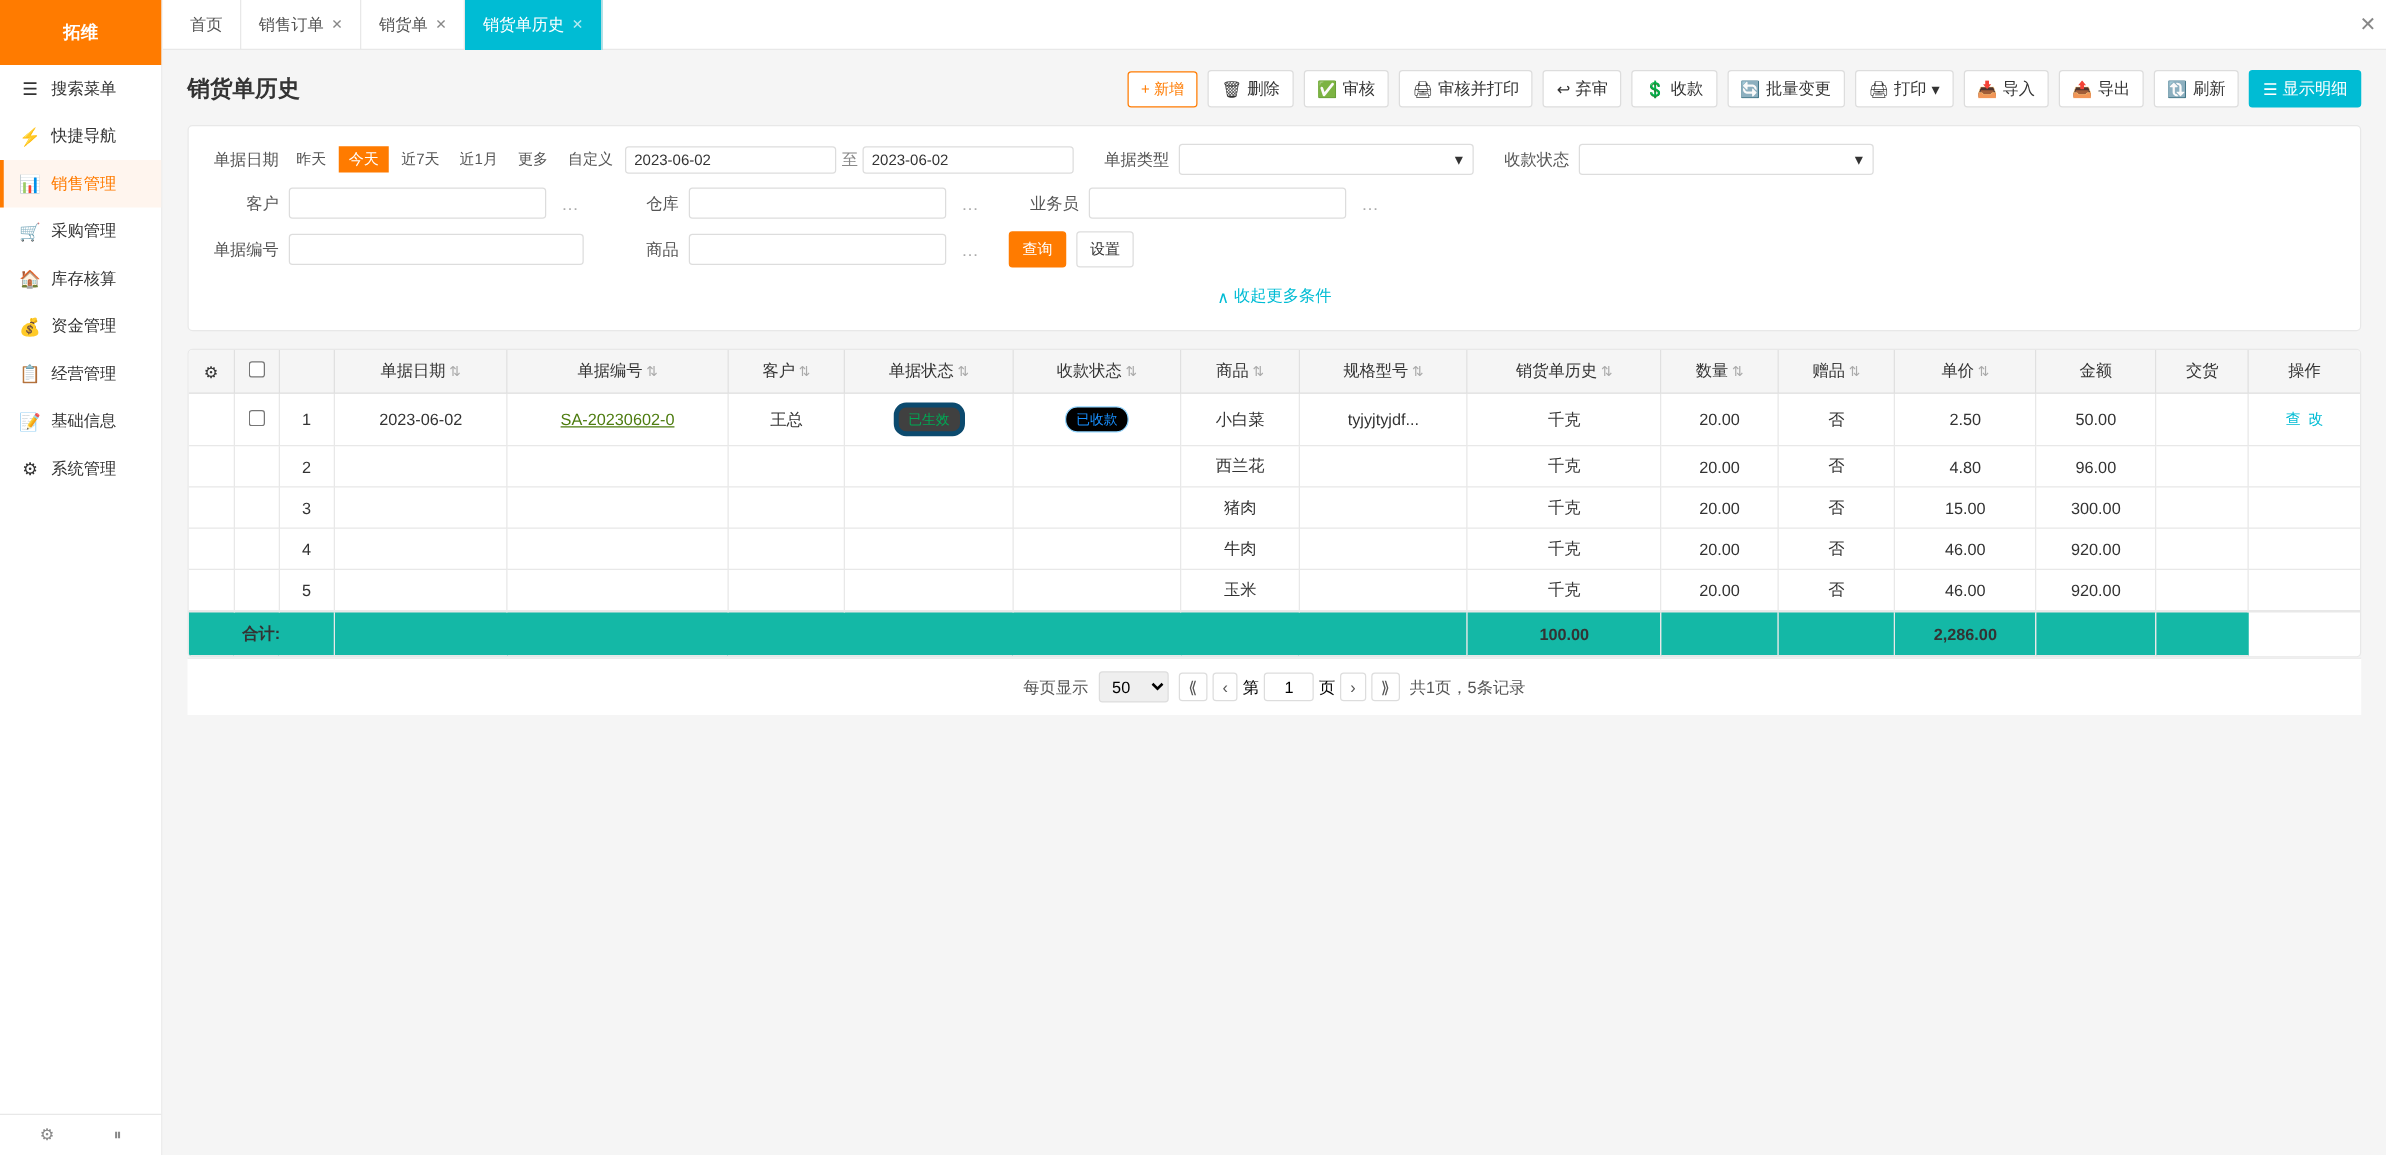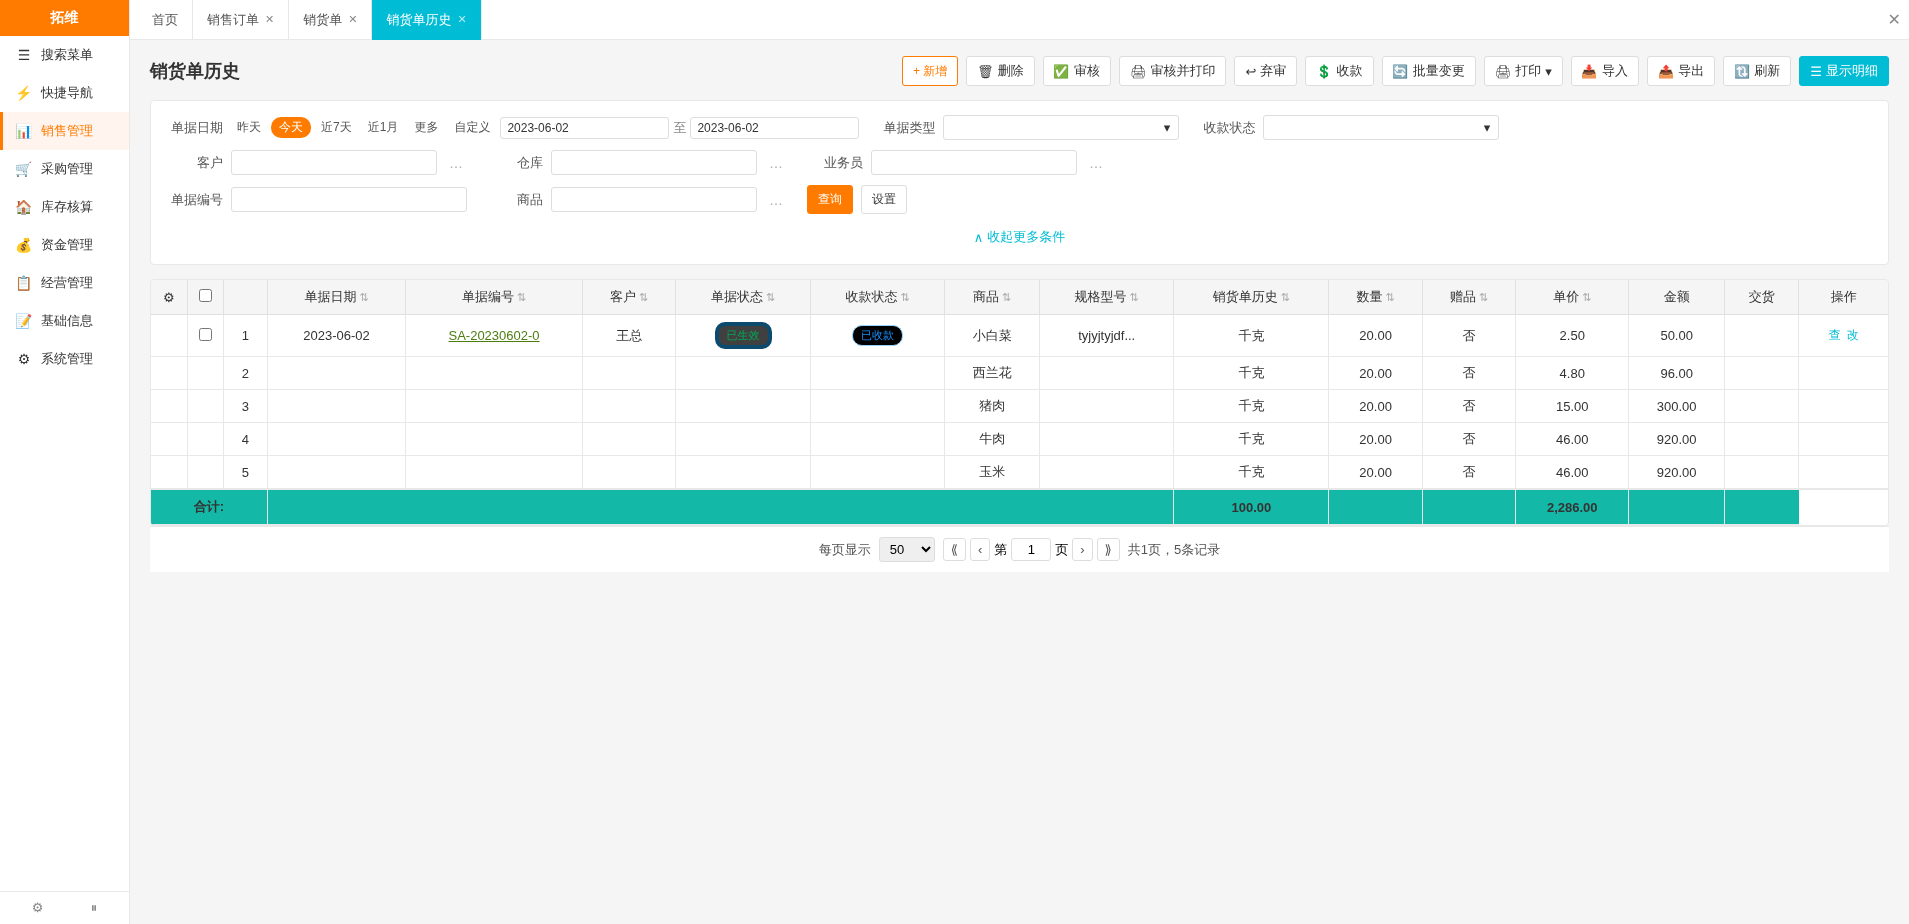--- a/index.html
+++ b/index.html
@@ -1,20 +1,20 @@
 <!DOCTYPE html>
 <html><head>
   <meta charset="utf-8">
   <style>
     * { box-sizing: border-box; margin: 0; padding: 0; font-family: 'Microsoft YaHei', Arial, sans-serif; font-size: 13px; }
     body { display: flex; height: 924px; overflow: hidden; background: #f5f5f5; }
 
     
     .sidebar { width: 130px; background: #fff; border-right: 1px solid #e8e8e8; display: flex; flex-direction: column; height: 100%; }
-    .sidebar-logo { height: 36px; background: #ff7b00; display: flex; align-items: center; justify-content: center; color: #fff; font-size: 14px; font-weight: bold; }
+    .sidebar-logo { height: 52px; background: #ff7b00; display: flex; align-items: center; justify-content: center; color: #fff; font-size: 14px; font-weight: bold; }
     .sidebar-item { display: flex; align-items: center; padding: 10px 12px; cursor: pointer; color: #333; gap: 8px; border-left: 3px solid transparent; }
     .sidebar-item.active { color: #ff7b00; border-left-color: #ff7b00; background: #fff5ee; }
     .sidebar-icon { width: 18px; height: 18px; display: inline-flex; align-items: center; justify-content: center; font-size: 14px; }
     .sidebar-bottom { margin-top: auto; border-top: 1px solid #e8e8e8; padding: 8px; display: flex; justify-content: space-around; }
 
     
     .main { flex: 1; display: flex; flex-direction: column; overflow: hidden; }
 
     
     .tab-bar { background: #fff; border-bottom: 1px solid #e8e8e8; display: flex; align-items: center; height: 40px; padding: 0 8px; }
@@ -22,37 +22,37 @@
     .tab.active { color: #fff; background: #00bcd4; }
     .tab-close { font-size: 11px; opacity: 0.7; cursor: pointer; }
     .tab-bar-end { margin-left: auto; color: #888; cursor: pointer; font-size: 16px; }
 
     
     .page-content { flex: 1; overflow-y: auto; padding: 16px 20px; background: #f5f5f5; }
 
     
     .page-header { display: flex; align-items: center; justify-content: space-between; margin-bottom: 14px; }
     .page-title { font-size: 18px; font-weight: bold; color: #333; }
-    .toolbar { display: flex; gap: 8px; flex-wrap: wrap; border-radius: 15px; }
+    .toolbar { display: flex; gap: 8px; align-items: center; flex-wrap: wrap; border-radius: 15px; }
     .btn { display: flex; align-items: center; gap: 4px; padding: 5px 10px; border-radius: 3px; cursor: pointer; font-size: 12px; border: 1px solid #ddd; background: #fff; color: #333; }
     .btn-primary { background: #ff7b00; color: #fff; border-color: #ff7b00; }
     .btn-teal { background: #00bcd4; color: #fff; border-color: #00bcd4; }
     .btn-orange-outline { color: #ff7b00; border-color: #ff7b00; }
 
     
     .filter-panel { background: #fff; border: 1px solid #e8e8e8; border-radius: 4px; padding: 14px 16px; margin-bottom: 14px; }
     .filter-row { display: flex; align-items: center; gap: 20px; margin-bottom: 10px; flex-wrap: wrap; }
     .filter-row:last-child { margin-bottom: 0; }
     .filter-item { display: flex; align-items: center; gap: 8px; min-width: 300px; }
     .filter-label { color: #555; white-space: nowrap; min-width: 56px; text-align: right; }
     .filter-input { flex: 1; border: 1px solid #ddd; border-radius: 3px; padding: 4px 8px; color: #333; background: #fff; }
     .filter-select { flex: 1; border: 1px solid #ddd; border-radius: 3px; padding: 4px 8px; color: #333; background: #fff; display: flex; align-items: center; justify-content: space-between; cursor: pointer; }
     .date-range { display: flex; align-items: center; gap: 4px; }
     .date-tag { padding: 2px 6px; border-radius: 3px; cursor: pointer; font-size: 12px; color: #555; }
-    .date-tag.active { background: #ff7b00; color: #fff; border-radius: 10px; padding: 2px 8px; }
+    .date-tag.active { background: #ff7b00; color: #fff; border-radius: 0; padding: 2px 8px; }
     .date-input { border: 1px solid #ddd; border-radius: 3px; padding: 3px 6px; font-size: 12px; color: #333; }
     .date-separator { color: #888; }
     .filter-collapse { color: #00bcd4; cursor: pointer; font-size: 12px; display: flex; align-items: center; gap: 4px; text-align: center; justify-content: center; padding: 4px 0; }
     .ellipsis-btn { color: #aaa; cursor: pointer; font-size: 14px; padding: 0 4px; }
 
     
     .table-wrapper { background: #fff; border: 1px solid #e8e8e8; border-radius: 4px; overflow: hidden; }
     .data-table { width: 100%; border-collapse: collapse; }
     .data-table th { background: #f5f5f5; border-bottom: 1px solid #e0e0e0; border-right: 1px solid #e0e0e0; padding: 8px 10px; color: #333; font-weight: normal; white-space: nowrap; text-align: center; }
     .data-table th:last-child { border-right: none; }

